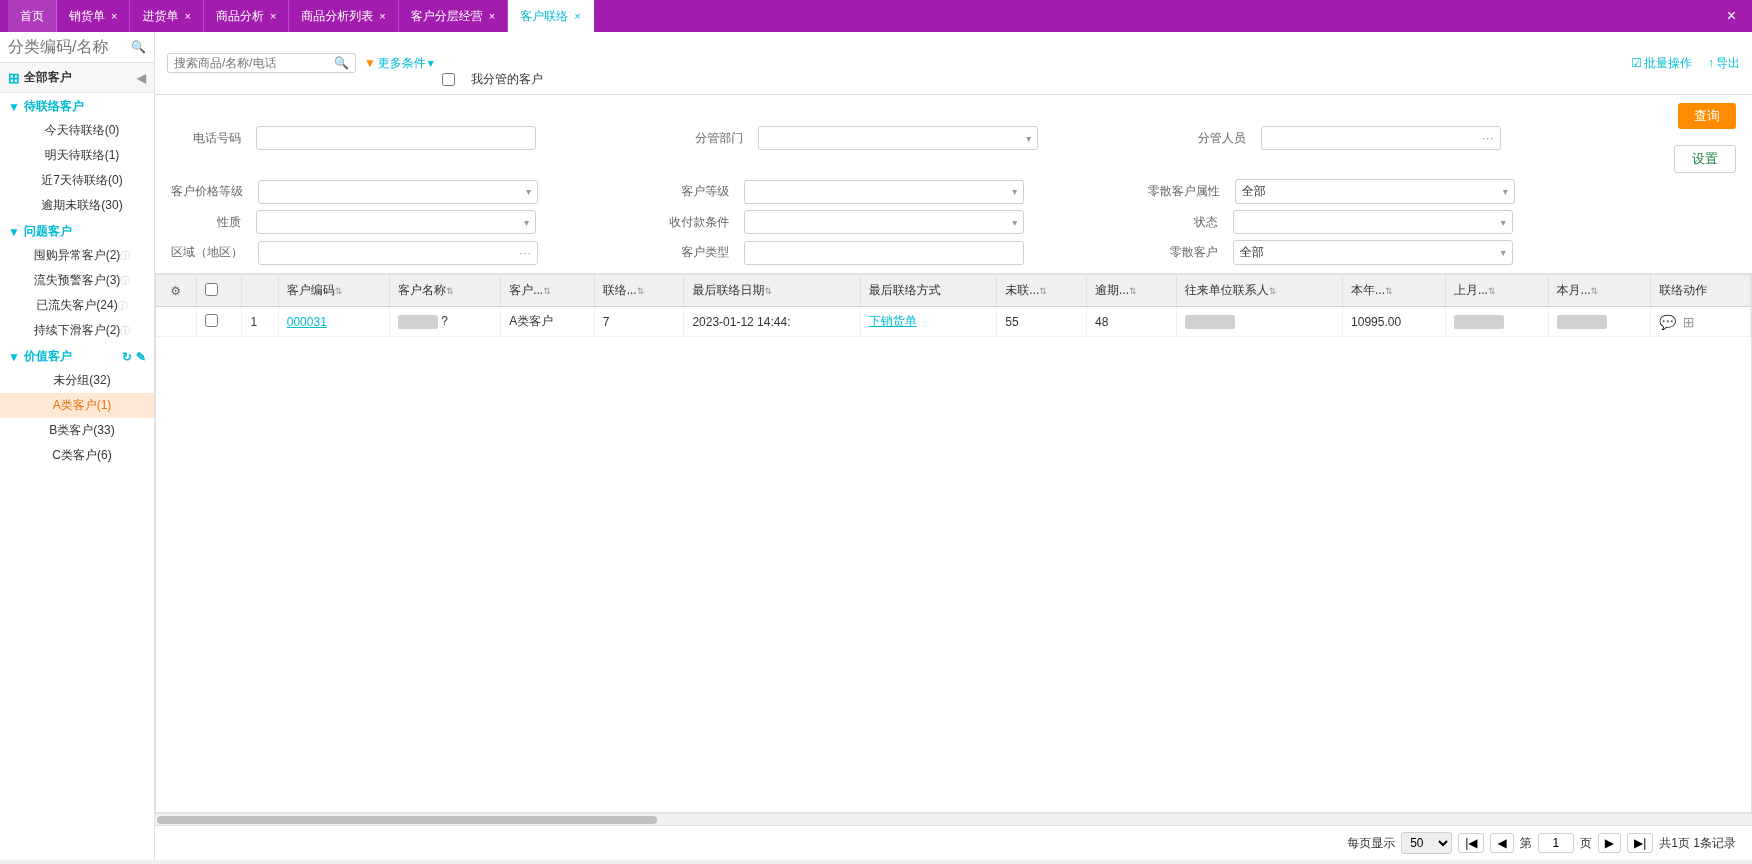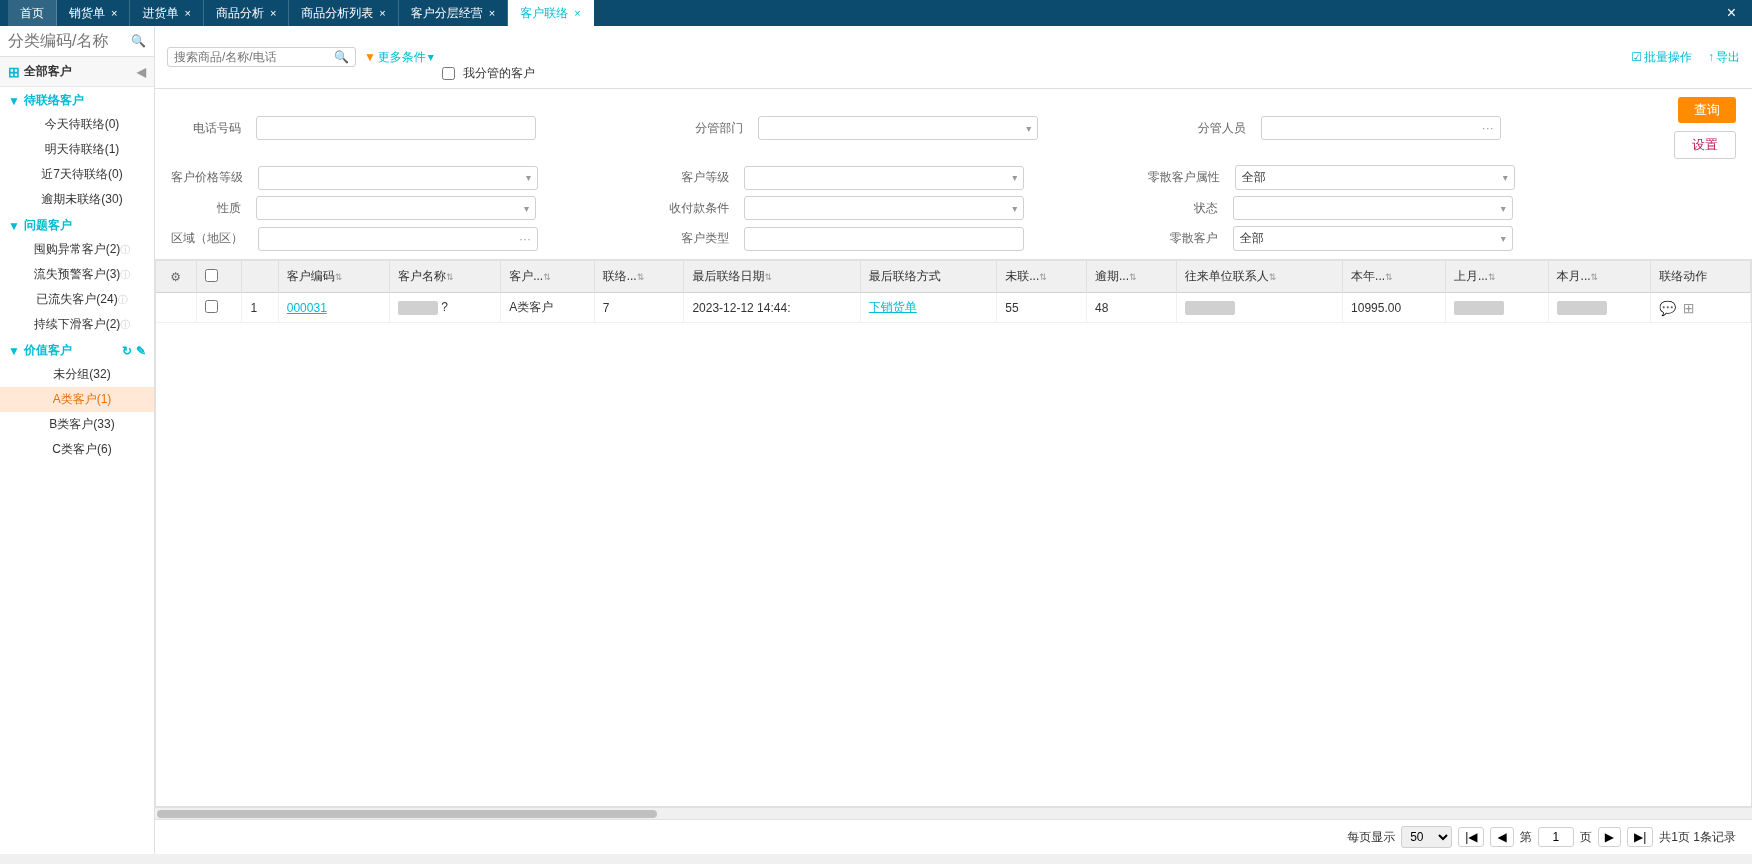--- a/index.html
+++ b/index.html
@@ -1,21 +1,21 @@
 <!DOCTYPE html>
 <html><head>
   <meta charset="utf-8">
   <style>
     * { box-sizing: border-box; margin: 0; padding: 0; font-family: 'Microsoft YaHei', SimHei, Arial, sans-serif; font-size: 12px; }
     body { background: #f0f0f0; width: 1752px; height: 864px; overflow: hidden; }
 
     
     .top-nav {
       display: flex; align-items: center;
-      background: #0c4a6e; height: 26px;
+      background: #a21caf; height: 32px;
       padding: 0 8px;
     }
     .nav-tab {
       display: inline-flex; align-items: center;
       padding: 0 12px; height: 36px; cursor: pointer;
       color: #fff; font-size: 13px; white-space: nowrap;
       border-right: 1px solid rgba(255,255,255,0.2);
     }
     .nav-tab:first-child { background: rgba(255,255,255,0.15); }
     .nav-tab.active { background: #fff; color: #00bcd4; }
@@ -75,21 +75,21 @@
     }
     .filter-search {
       display: flex; align-items: center; border: 1px solid #d0d0d0;
       border-radius: 3px; padding: 2px 6px; background: #fff;
     }
     .filter-search input { border: none; outline: none; width: 160px; font-size: 12px; }
     .filter-search .s-icon { color: #00bcd4; cursor: pointer; }
     .filter-more {
       display: flex; align-items: center; color: #00bcd4; cursor: pointer; gap: 2px;
     }
-    .filter-checkbox { display: flex; align-items: center; gap: 8px; color: #333; cursor: pointer; margin-top: 33px; }
+    .filter-checkbox { display: flex; align-items: center; gap: 16px; color: #333; cursor: pointer; margin-top: 33px; }
     .filter-spacer { flex: 1; }
     .toolbar-btn {
       display: flex; align-items: center; gap: 2px;
       color: #00bcd4; cursor: pointer; font-size: 12px;
     }
 
     
     .adv-filter {
       background: #fff; border-bottom: 1px solid #e0e0e0;
       padding: 8px 16px;
@@ -110,21 +110,21 @@
       cursor: pointer; background: #fff; min-height: 24px;
     }
     .filter-input .down-arrow { color: #999; font-size: 10px; }
     .filter-divider { width: 20px; }
     .query-btn {
       background: #ff8c00; color: #fff; border: none; border-radius: 3px;
       padding: 4px 16px; cursor: pointer; font-size: 13px;
       margin-left: 8px;
     }
     .setting-btn {
-      background: #fff; color: #be185d; border: 1px solid #d0d0d0; border-radius: 3px;
+      background: #fff; color: #15803d; border: 1px solid #d0d0d0; border-radius: 3px;
       padding: 4px 16px; cursor: pointer; font-size: 13px;
       margin-left: 4px;
     }
 
     
     .table-wrapper {
       flex: 1; overflow: auto; background: #fff;
       margin: 0; border: 1px solid #e0e0e0;
     }
     table {
@@ -344,21 +344,21 @@
           </div>
         </div>
         <div class="filter-divider"></div>
         <div class="filter-field">
           <span class="filter-label">分管人员</span>
           <div class="filter-input" style="max-width:240px;">
             <span></span>
               <span style="color:#999;">···</span>
           </div>
         </div>
-        <div style="display:flex;flex-direction:column;gap:8px;margin-left:12px;">
+        <div style="display:flex;flex-direction:column;gap:16px;margin-left:12px;">
           <button class="query-btn">查询</button>
           <button class="setting-btn">设置</button>
         </div>
       </div>
 
       <div class="adv-filter-row">
         <div class="filter-field">
           <span class="filter-label">客户价格等级</span>
           <div class="filter-input" style="max-width:280px;">
             <span></span>
@@ -532,21 +532,21 @@
             <td>1</td>
             <td>
               <span class="link-text">000031</span>
             </td>
             <td>
               <span class="name-blur"></span>
               <span>?</span>
             </td>
             <td>A类客户</td>
             <td>7</td>
-            <td>2023-12-12 14:44:</td>
+            <td>2023-01-12 14:44:</td>
             <td>
               <span class="link-text">下销货单</span>
             </td>
             <td>55</td>
             <td>48</td>
             <td>
               <span class="val-blur"></span>
             </td>
             <td>10995.00</td>
             <td>

